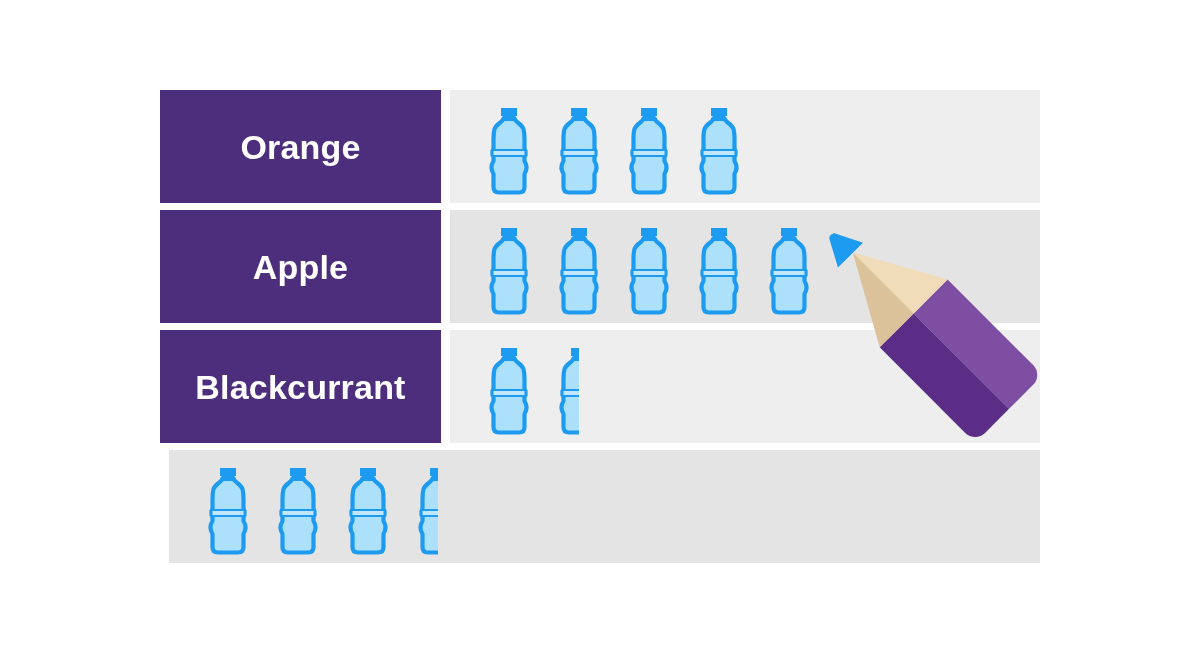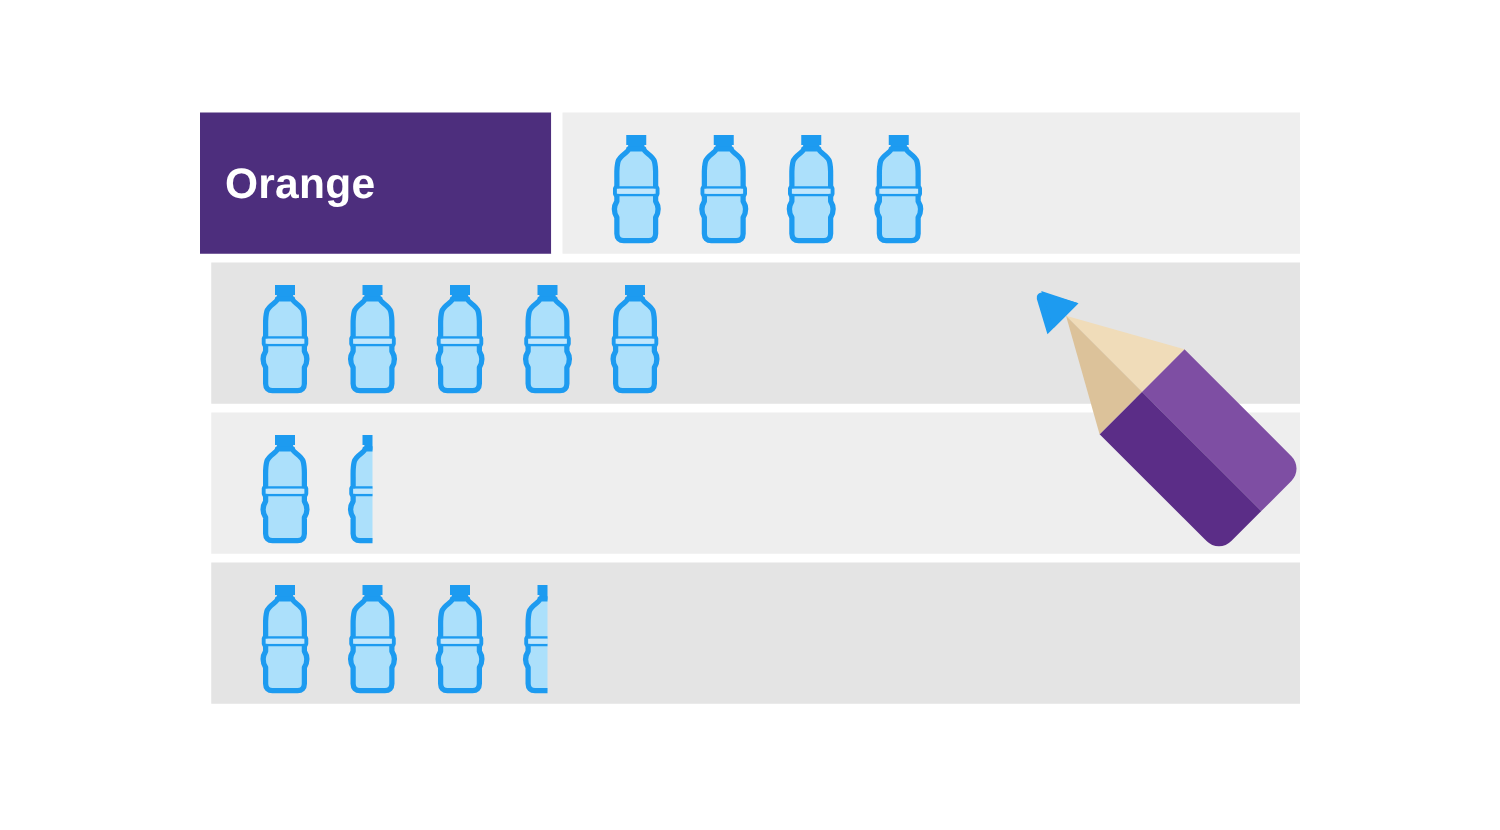--- a/index.html
+++ b/index.html
@@ -44,23 +44,22 @@
   .chart-row.r1 { top: 120px; }
   .chart-row.r2 { top: 240px; }
   .chart-row.r3 { top: 360px; }
 
   .row-label {
     width: 281px;
     flex: 0 0 281px;
     background: #4d2e7d;
     display: flex;
     align-items: center;
-    justify-content: flex-start;
+    justify-content: center;
     box-sizing: border-box;
-    padding-left: 20px;
   }
   .row-label-text {
     color: #ffffff;
     font-size: 34px;
     font-weight: bold;
     letter-spacing: 0.2px;
     line-height: 1;
     white-space: nowrap;
     font-family: "Liberation Sans", sans-serif;
   }
@@ -200,20 +199,23 @@
               <path d="M9.5 58 L42.5 58 L41.5 60 L10.5 60 Z" fill="#1d9bf0"></path>
               <rect x="10.5" y="54" width="31" height="4" fill="#c2e7fc"></rect>
             </svg>
           </div>
         </div>
 
       </div>
     </div>
 
     <div class="chart-row r1">
+      <div class="row-label" style="background: rgb(77, 46, 125);">
+        <span class="row-label-text">Apple</span>
+      </div>
       <div class="row-spacer"></div>
       <div class="row-track dark" style="background: rgb(228, 228, 228);">
 
         <div class="bottle-slot">
           <div class="bottle-wrap">
             <svg viewBox="0 0 52 100">
               <path d="M18 11 h16 v8 h-16 z" fill="#1d9bf0"></path>
               <path d="M19.5 19 h13 v4 h-13 z" fill="#1d9bf0"></path>
               <path d="M20 22 C20 25, 13 27, 11.5 32 C10.2 36.5, 10.5 41, 10.5 45
                        L10.5 52 L9.5 54 L9.5 58 L10.5 60 L10.5 64
@@ -302,20 +304,23 @@
               <path d="M9.5 58 L42.5 58 L41.5 60 L10.5 60 Z" fill="#1d9bf0"></path>
               <rect x="10.5" y="54" width="31" height="4" fill="#c2e7fc"></rect>
             </svg>
           </div>
         </div>
 
       </div>
     </div>
 
     <div class="chart-row r2">
+      <div class="row-label" style="background: rgb(77, 46, 125);">
+        <span class="row-label-text">Blackcurrant</span>
+      </div>
       <div class="row-spacer"></div>
       <div class="row-track light" style="background: rgb(238, 238, 238);">
 
         <div class="bottle-slot">
           <div class="bottle-wrap">
             <svg viewBox="0 0 52 100">
               <path d="M18 11 h16 v8 h-16 z" fill="#1d9bf0"></path>
               <path d="M19.5 19 h13 v4 h-13 z" fill="#1d9bf0"></path>
               <path d="M20 22 C20 25, 13 27, 11.5 32 C10.2 36.5, 10.5 41, 10.5 45
                        L10.5 52 L9.5 54 L9.5 58 L10.5 60 L10.5 64

